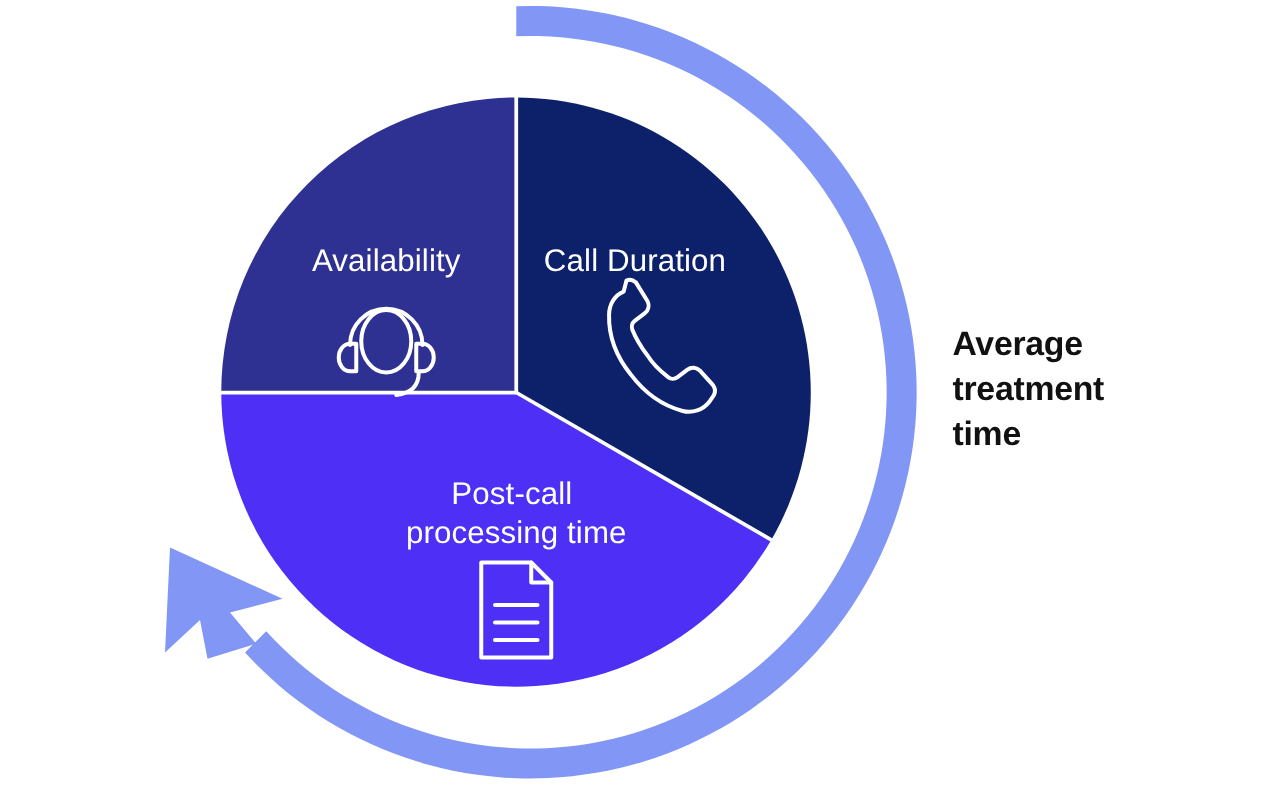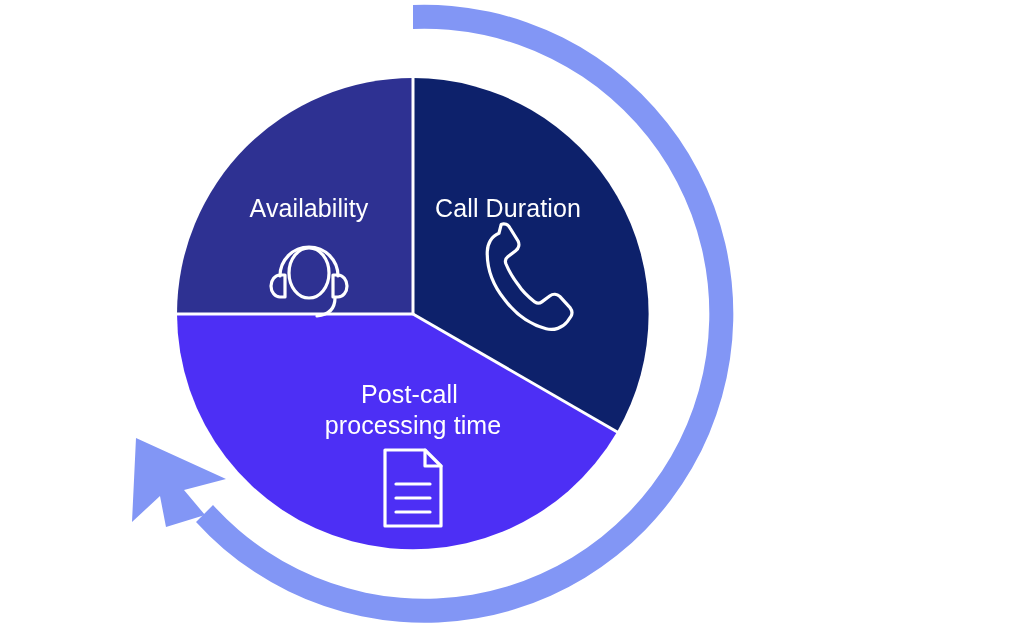--- a/index.html
+++ b/index.html
@@ -147,14 +147,17 @@
 
       <path class="icon-stroke" stroke-width="3.4" d="M 12 -38 L 12 -22 L 28 -22"></path>
 
       <line class="icon-stroke" stroke-width="3.4" x1="-17" y1="-4" x2="17" y2="-4"></line>
       <line class="icon-stroke" stroke-width="3.4" x1="-17" y1="10" x2="17" y2="10"></line>
       <line class="icon-stroke" stroke-width="3.4" x1="-17" y1="24" x2="17" y2="24"></line>
     </g>
 
   </svg>
 
+  <div class="side-title">Average
+treatment
+time</div>
 
 </div>
 
 </body></html>

